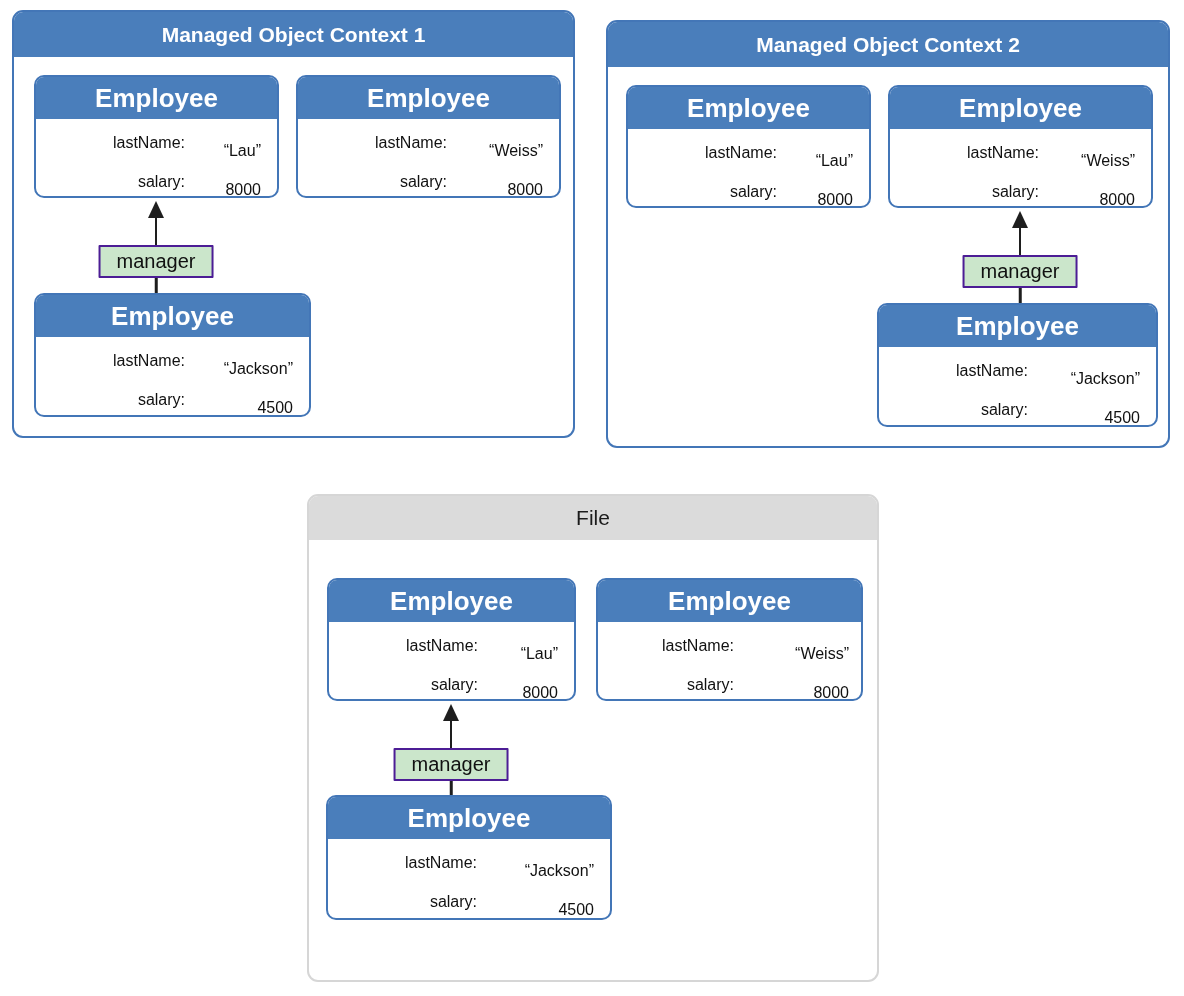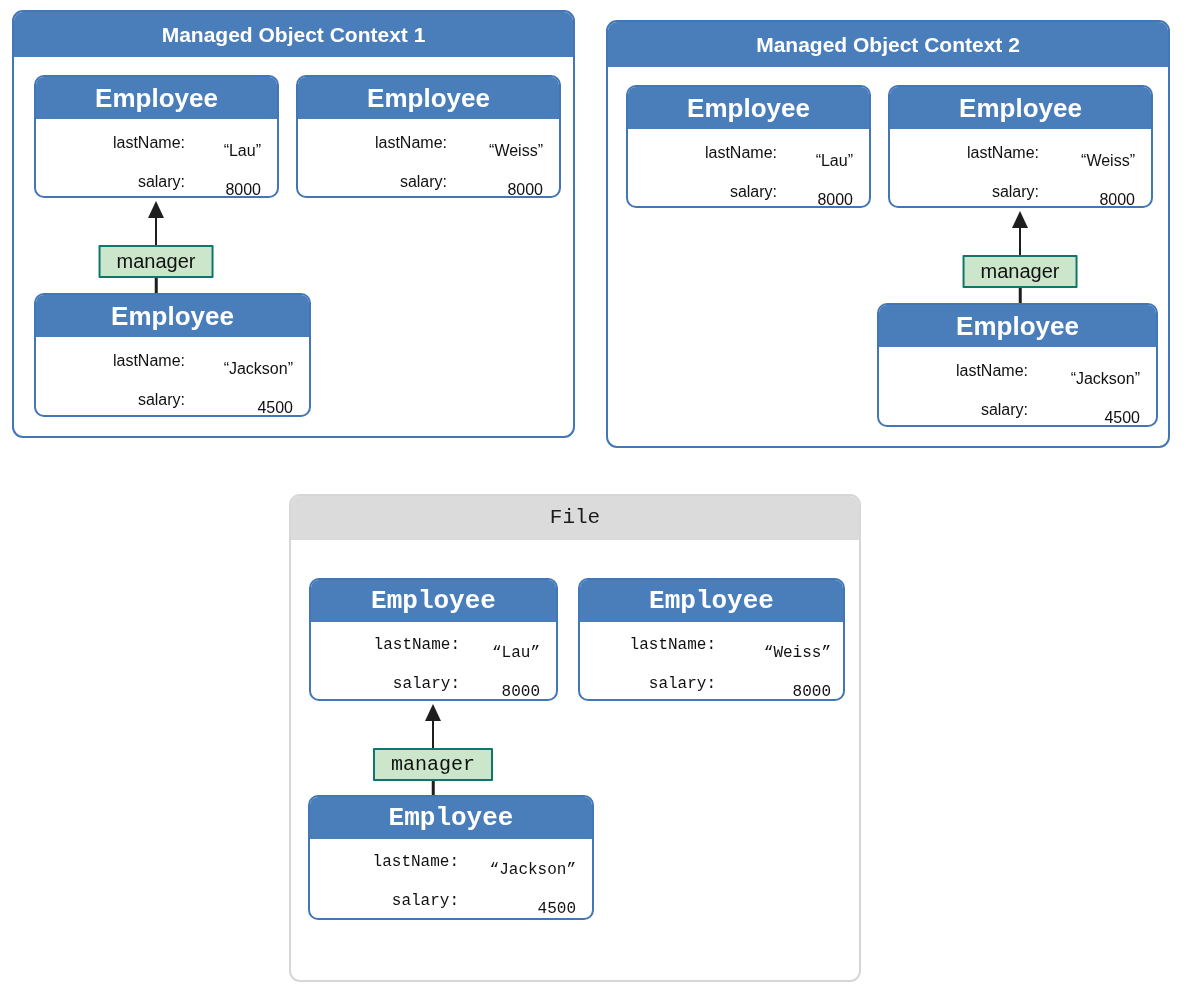--- a/index.html
+++ b/index.html
@@ -38,21 +38,21 @@
     background:#4A7EBB; color:#ffffff;
     font-weight:bold; font-size:26px; text-align:center;
   }
   .card-body { padding:8px 16px 0 16px; }
   .row { display:flex; line-height:31px; font-size:16px;text-align:right; }
   .row .lbl { flex:0 0 133px; }
   .row .val { flex:1 1 auto;margin-top:8px; }
   
   .badge {
     position:absolute; transform:translateX(-50%);
-    background:#CBE6CB; border:2px solid #0f766e; border-radius:1px;
+    background:#CBE6CB; border:2px solid #4c1d95; border-radius:1px;
     font-size:20px; line-height:29px; padding:0 16px;
     color:#111; white-space:nowrap;
   }
   
   .arrow-up { position:absolute; width:16px; transform:translateX(-50%); }
   .arrow-up .head {
     width:0; height:0; margin:0 auto;
     border-left:8px solid transparent; border-right:8px solid transparent;
     border-bottom:17px solid #1e1e1e;
   }
@@ -163,21 +163,21 @@
           <span class="val">“Jackson”</span>
         </div>
         <div class="row">
           <span class="lbl">salary:</span>
           <span class="val">4500</span>
         </div>
       </div>
     </div>
   </div>
 
-  <div class="container gray" style="left:289px; top:494px; width:572px; height:488px;font-family:Liberation Mono, monospace;">
+  <div class="container gray" style="left:307px; top:494px; width:572px; height:488px;">
     <div class="container-header">File</div>
 
     <div class="card" style="left:18px; top:82px; width:249px; height:123px;">
       <div class="card-header">Employee</div>
       <div class="card-body">
         <div class="row">
           <span class="lbl">lastName:</span>
           <span class="val">“Lau”</span>
         </div>
         <div class="row">

